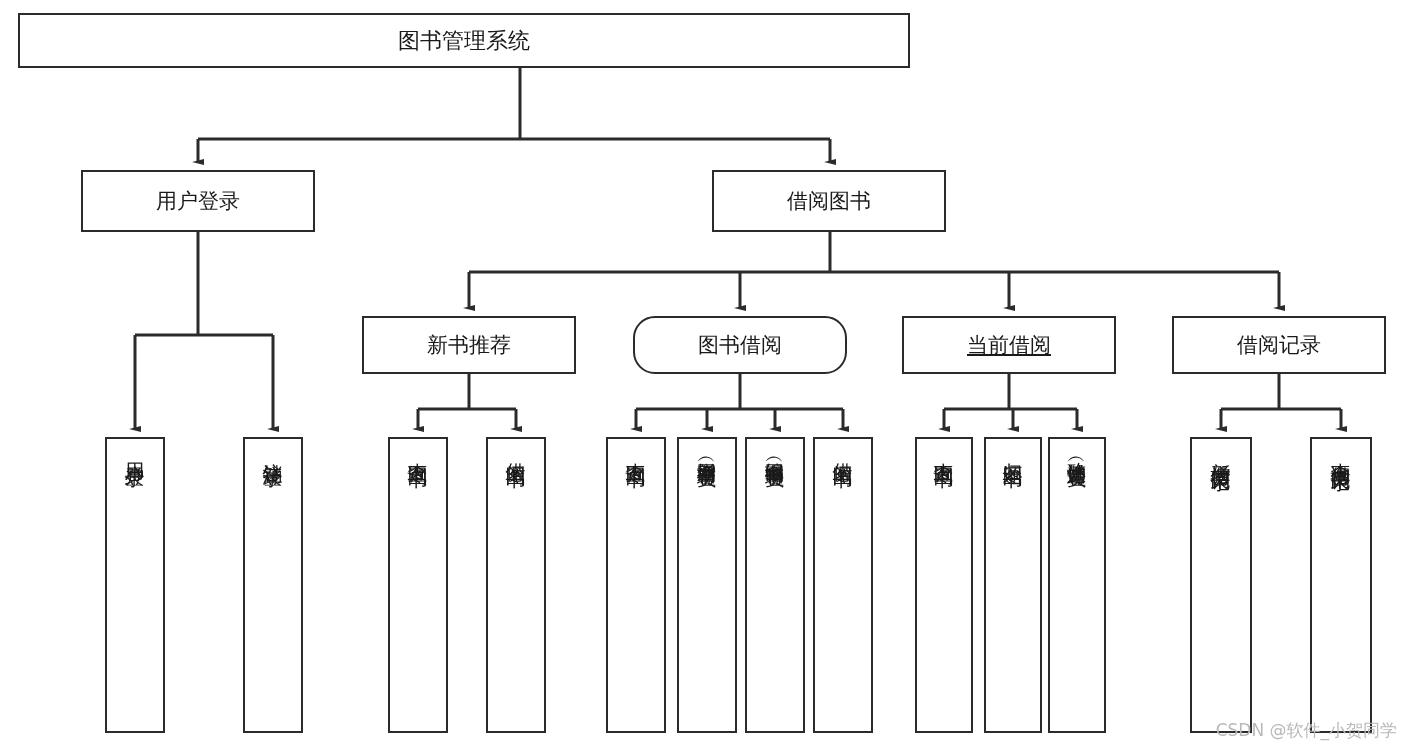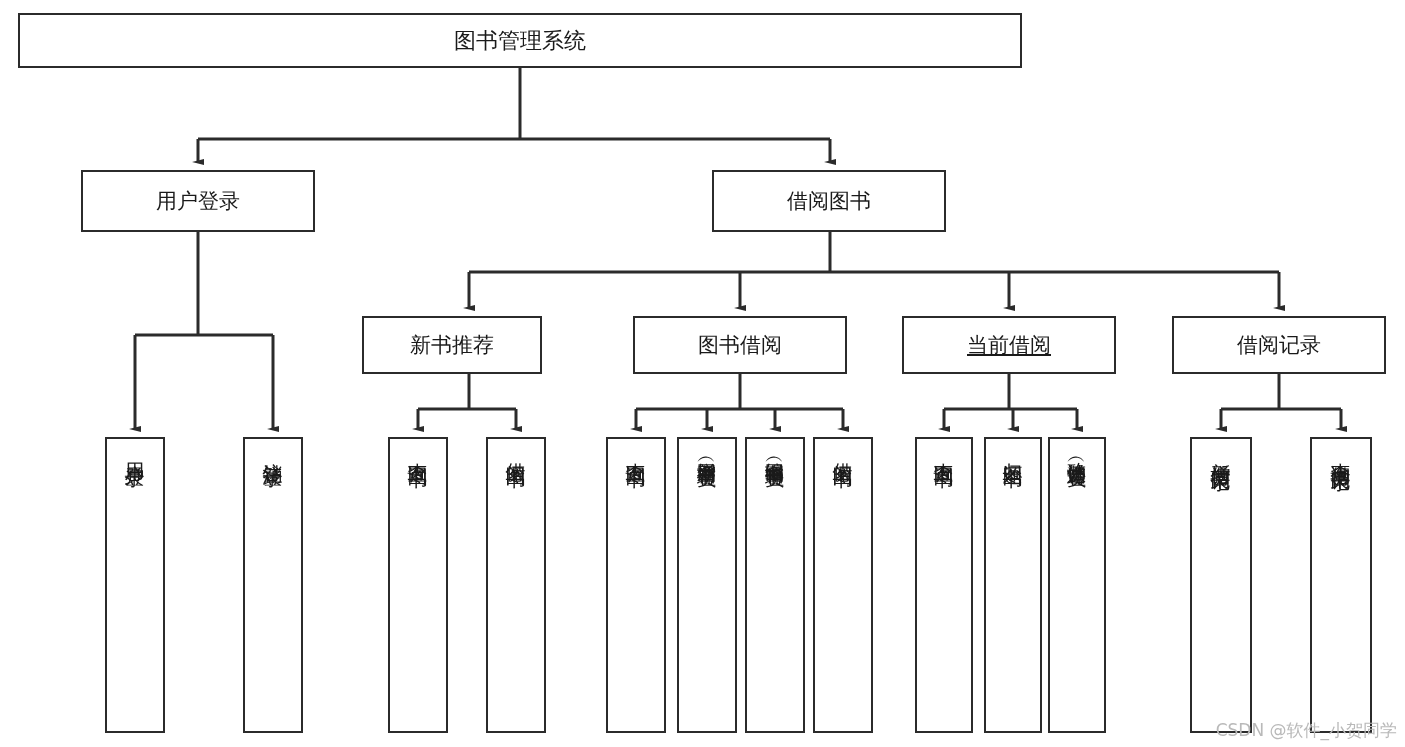--- a/index.html
+++ b/index.html
@@ -125,35 +125,35 @@
       <path d="M1013,409 L1013,429" marker-end="url(#arrow)"></path>
       <path d="M1077,409 L1077,429" marker-end="url(#arrow)"></path>
 
       <path d="M1279,374 L1279,409"></path>
       <path d="M1221,409 L1341,409"></path>
       <path d="M1221,409 L1221,429" marker-end="url(#arrow)"></path>
       <path d="M1341,409 L1341,429" marker-end="url(#arrow)"></path>
     </g>
   </svg>
 
-  <div class="node horiz root" style="left:18px; top:13px; width:1004px; height:55px;">
+  <div class="node horiz root" style="left:18px; top:13px; width:892px; height:55px;">
     <span class="node-label">图书管理系统</span>
   </div>
 
   <div class="node horiz" style="left:81px; top:170px; width:234px; height:62px;">
     <span class="node-label">用户登录</span>
   </div>
   <div class="node horiz" style="left:712px; top:170px; width:234px; height:62px;">
     <span class="node-label">借阅图书</span>
   </div>
 
-  <div class="node horiz" style="left:362px; top:316px; width:180px; height:58px;align-items:center;">
+  <div class="node horiz" style="left:362px; top:316px; width:214px; height:58px;align-items:center;">
     <span class="node-label">新书推荐</span>
   </div>
-  <div class="node horiz" style="left:633px; top:316px; width:214px; height:58px;">
+  <div class="node horiz" style="left:633px; top:316px; width:214px; height:58px;border-radius:22px;">
     <span class="node-label">图书借阅</span>
   </div>
   <div class="node horiz" style="left:902px; top:316px; width:214px; height:58px;text-decoration:underline;">
     <span class="node-label">当前借阅</span>
   </div>
   <div class="node horiz" style="left:1172px; top:316px; width:214px; height:58px;">
     <span class="node-label">借阅记录</span>
   </div>
 
   <div class="node vert" style="left:105px; top:437px; width:60px; height:296px;">

